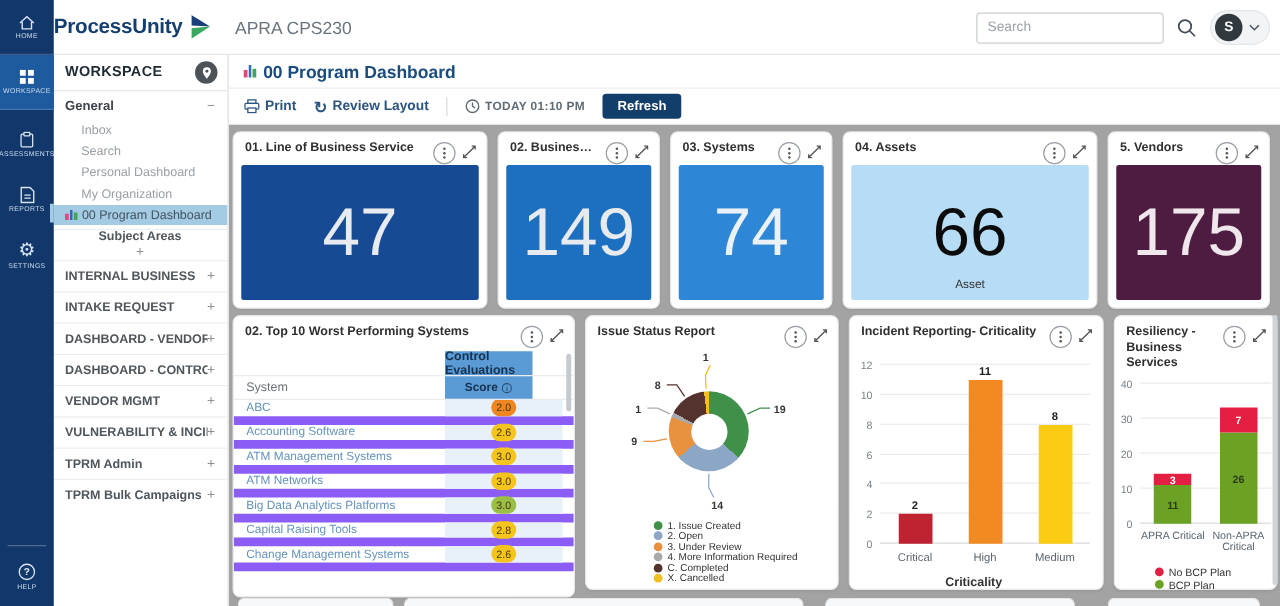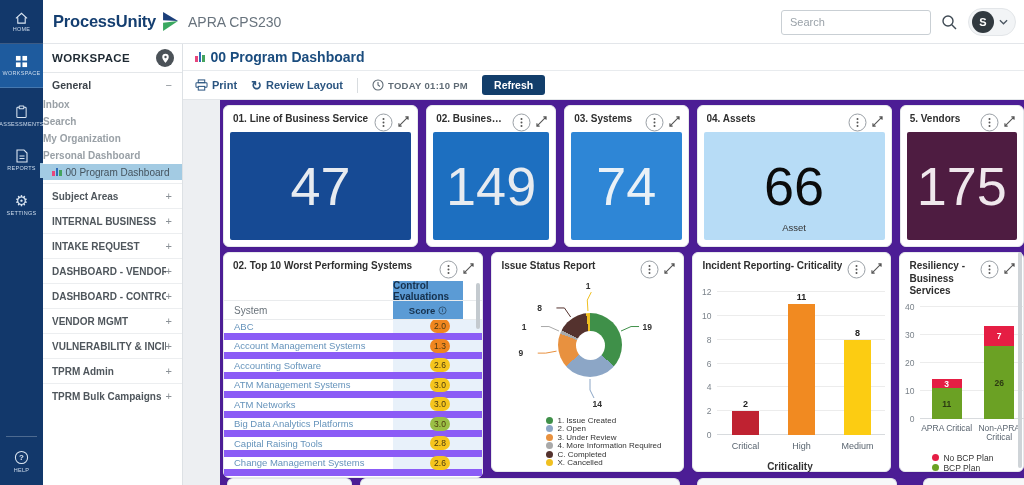--- a/index.html
+++ b/index.html
@@ -13,65 +13,65 @@
   .rail-tile .rlabel { font-size:5.5px; letter-spacing:.3px; color:#cfdded; }
   .rail-tile.bordered { border-bottom:1px solid rgba(255,255,255,.18); }
   .rail-tile.active { background:#1e5b9e; }
   .rail-spacer { flex:1; }
   .rail-divider { border-top:1px solid rgba(255,255,255,.25); margin:0 6px; }
   .rail-notch { position:absolute; right:0; top:163px; width:3px; height:15px; background:#a3cbe3; }
   .gear-glyph { font-size:15px; line-height:15px; color:#dbe6f2; }
 
   
   .topbar { position:absolute; left:43px; top:0; right:0; height:44px; background:#fff; border-bottom:1px solid #e3e6ea; display:flex; align-items:center; z-index:20; }
-  .logo { display:flex; align-items:center; gap:7px; padding-left:10px; }
+  .logo { display:flex; align-items:center; gap:7px; }
   .logo-text { font-size:16.5px; font-weight:bold; color:#143e70; letter-spacing:-.2px; }
   .logo-mark { position:relative; width:15px; height:19px; }
   .logo-mark .t1 { position:absolute; left:0; top:0; width:100%; height:100%; background:#1b3f7a; clip-path:polygon(0 0,100% 48%,0 44%); }
   .logo-mark .t2 { position:absolute; left:0; top:0; width:100%; height:100%; background:#3aa860; clip-path:polygon(0 56%,100% 48%,0 100%); }
   .app-title { position:absolute; left:145px; top:0; height:44px; display:flex; align-items:center; font-size:14px; color:#68737d; }
   .topbar-right { position:absolute; right:8px; top:0; height:44px; display:flex; align-items:center; gap:10px; }
   .search-input { width:150px; height:25px; border:1px solid #c9cfd4; border-radius:3px; font-size:11px; padding:0 8px; color:#333; font-family:"Liberation Sans",sans-serif; }
   .search-input::placeholder { color:#9aa2a9; }
   .avatar-pill { height:28px; display:flex; align-items:center; gap:5px; background:#f2f4f6; border:1px solid #e3e6e9; border-radius:14px; padding:0 7px 0 3px; cursor:pointer; }
   .avatar-circle { width:22px; height:22px; border-radius:50%; background:#31393f; color:#fff; font-size:11px; font-weight:bold; display:flex; align-items:center; justify-content:center; }
 
   
   .sidebar { position:absolute; left:43px; top:44px; bottom:0; width:140px; background:#fff; border-right:1px solid #dde1e5; z-index:10; overflow:hidden; }
   .sb-header { height:29px; display:flex; align-items:center; justify-content:space-between; padding:0 8px 0 9px; border-bottom:1px solid #e4e7ea; }
   .sb-header-label { font-size:11.5px; font-weight:bold; color:#1f2a33; letter-spacing:.3px; }
   .pin-btn { width:18px; height:18px; border-radius:50%; background:#4b5258; display:flex; align-items:center; justify-content:center; cursor:pointer; }
   .sb-general-row { height:23px; display:flex; align-items:center; justify-content:space-between; padding:0 10px 0 9px; }
   .sb-general-label { font-size:10.5px; font-weight:bold; color:#3c434a; }
   .sb-collapse { font-size:11px; color:#8a9096; cursor:pointer; }
-  .sb-child { height:17px; display:flex; align-items:center; padding-left:0; font-size:10px; color:#99a0a6; cursor:pointer;font-weight:bold; }
+  .sb-child { height:17px; display:flex; align-items:center; padding-left:22px; font-size:10px; color:#99a0a6; cursor:pointer; }
   .sb-selected { height:16px; display:flex; align-items:center; gap:4px; padding-left:9px; background:#a3cbe3; font-size:10px; color:#44535e; cursor:pointer; }
   .sb-section { height:25px; display:flex; align-items:center; justify-content:space-between; padding:0 10px 0 9px; border-top:1px solid #eceef0; cursor:pointer; }
-  .sb-section:first-of-type { margin-top:3px; }
+  .sb-section:first-of-type { margin-top:3px;flex-direction:column; }
   .sb-section-label { font-size:10px; font-weight:bold; color:#4f565c; white-space:nowrap; overflow:hidden; }
   .sb-plus { font-size:11px; color:#8a9096; }
   .mini-chart { display:inline-flex; align-items:flex-end; gap:1px; }
   .mini-chart i { display:block; width:2.5px; }
   .mini-chart .b1 { height:5px; background:#e8467c; }
   .mini-chart .b2 { height:8px; background:#2f6bb8; }
   .mini-chart .b3 { height:6px; background:#44a45f; }
   .mini-chart.lg .b1 { height:6px; } .mini-chart.lg .b2 { height:10px; } .mini-chart.lg .b3 { height:7px; }
 
   
   .main { position:absolute; left:183px; top:44px; right:0; bottom:0; }
   .page-head { height:27px; background:#fff; display:flex; align-items:center; gap:6px; padding-left:12px; border-bottom:1px solid #e8ebee; }
   .page-title { font-size:14px; font-weight:bold; color:#1a4c7e; }
   .toolbar { height:29px; background:#fff; display:flex; align-items:center; gap:14px; padding-left:12px; border-bottom:1px solid #e3e6e9; }
   .tool-btn { display:flex; align-items:center; gap:4px; font-size:11px; font-weight:bold; color:#2b5580; cursor:pointer; }
   .tool-sep { width:1px; height:15px; background:#d8dcdf; }
   .tool-time { display:flex; align-items:center; gap:4px; font-size:9.5px; font-weight:bold; color:#5f6b75; letter-spacing:.3px; }
   .refresh-btn { background:#123e6b; color:#fff; font-size:10.5px; font-weight:bold; border:none; border-radius:3px; padding:4px 12px; cursor:pointer; font-family:"Liberation Sans",sans-serif; }
   .reset-glyph { font-size:13px; color:#2b5580; line-height:11px; }
 
-  .content { position:absolute; left:0; right:0; top:56px; bottom:0; background:#4c1d95; overflow:hidden;margin-left:37px; }
+  .content { position:absolute; left:0; right:0; top:56px; bottom:0; background:#a3a3a3; overflow:hidden; }
   .row { display:flex; gap:8px; margin:5px 0 0 3px; }
 
   .card { background:#fff; border:1px solid #e6e9ec; border-radius:6px; box-shadow:0 1px 2px rgba(0,0,0,.06); position:relative; }
   .card-head { display:flex; align-items:flex-start; padding:7px 8px 3px 9px; gap:5px; }
   .card-title { flex:1; font-size:10px; font-weight:bold; color:#2f2f2f; line-height:1.25; overflow:hidden; }
   .card-title.nowrap { white-space:nowrap; text-overflow:ellipsis; }
   .kebab { flex:none; cursor:pointer; }
   .expand { flex:none; cursor:pointer; margin-top:3px; }
 
   
@@ -200,22 +200,22 @@
             <circle cx="5" cy="4.3" r="1.3" fill="#4b5258"></circle>
           </svg>
       </span>
     </div>
     <div class="sb-general-row">
       <span class="sb-general-label">General</span>
       <span class="sb-collapse">−</span>
     </div>
     <div class="sb-child">Inbox</div>
     <div class="sb-child">Search</div>
+    <div class="sb-child">Personal Dashboard</div>
     <div class="sb-child">My Organization</div>
-    <div class="sb-child">Personal Dashboard</div>
     <div class="sb-selected">
       <span class="mini-chart">
           <i class="b1"></i>
           <i class="b2"></i>
           <i class="b3"></i>
         </span>
       <span>00 Program Dashboard</span>
     </div>
     <div id="sb-sections">
     <div class="sb-section">
@@ -425,26 +425,20 @@
             </div>
           </div>
           <div class="tbl-rows" id="tbl-rows">
   <div class="tbl-row">
     <span class="tbl-sys">ABC</span>
     <div class="tbl-scorecol">
       <span class="pill" style="background: rgb(240, 134, 31);">2.0</span>
     </div>
   </div>
 
-  <div class="tbl-row">
-    <span class="tbl-sys">Account Management Systems</span>
-    <div class="tbl-scorecol">
-      <span class="pill" style="background: rgb(240, 134, 31);">1.3</span>
-    </div>
-  </div>
 
   <div class="tbl-row">
     <span class="tbl-sys">Accounting Software</span>
     <div class="tbl-scorecol">
       <span class="pill" style="background: rgb(245, 197, 29);">2.6</span>
     </div>
   </div>
 
   <div class="tbl-row">
     <span class="tbl-sys">ATM Management Systems</span>

